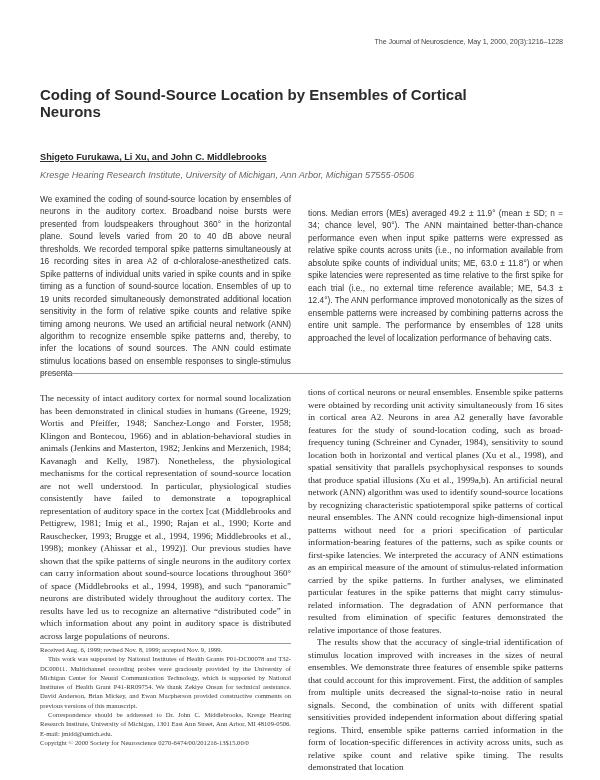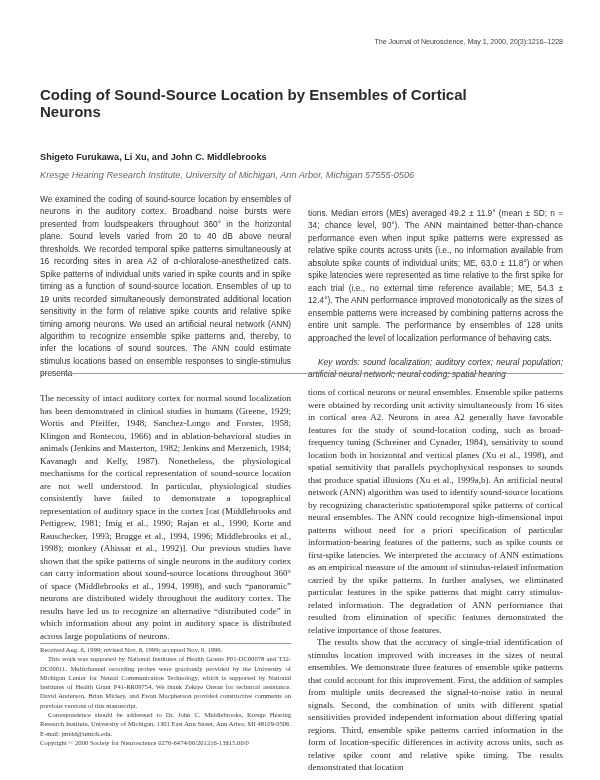--- a/index.html
+++ b/index.html
@@ -1,20 +1,20 @@
 <!DOCTYPE html>
 <html><head>
 <meta charset="utf-8">
 <style>
   html, body { margin:0; padding:0; background:#ffffff; }
   body { width:600px; height:780px; position:relative; overflow:hidden; color:#2a2a2a; }
   .abs { position:absolute; }
   .journal-header { top:37px; right:37px; font-family:"Liberation Sans", sans-serif; font-size:7.2px; color:#444; letter-spacing:-0.1px; }
   .title { top:86px; left:40px; width:440px; font-family:"Liberation Sans", sans-serif; font-weight:bold; font-size:15px; line-height:17px; color:#2b2b2b; margin:0; }
-  .authors { top:152px; left:40px; font-family:"Liberation Sans", sans-serif; font-weight:bold; font-size:9.2px; color:#2b2b2b; }
+  .authors { top:152px; left:40px; font-family:"Liberation Sans", sans-serif; font-weight:bold; font-size:9.2px; color:#2b2b2b;text-decoration:underline; }
   .affil { top:170px; left:40px; font-family:"Liberation Sans", sans-serif; font-style:italic; font-size:9.2px; color:#666; }
   .abstract-col { font-family:"Liberation Sans", sans-serif; font-size:8.3px; line-height:12.45px; text-align:justify; color:#333; }
   .abs-left { top:193px; left:40px; width:251px; }
   .abs-right { top:207px; left:308px; width:255px; }
   .keywords { margin-top:12px; font-style:italic; text-indent:10px; }
   .hr { height:1px; background:#9a9a9a; }
   .hr-main { top:373px; left:40px; width:523px; }
   .body-col { font-family:"Liberation Serif", serif; font-size:9px; line-height:12.5px; text-align:justify; color:#2a2a2a; }
   .body-col p { margin:0; }
   .body-col p.indent { text-indent:9px; }
@@ -36,21 +36,20 @@
 <div class="abs authors">Shigeto Furukawa, Li Xu, and John C. Middlebrooks</div>
 
 <div class="abs affil">Kresge Hearing Research Institute, University of Michigan, Ann Arbor, Michigan 57555-0506</div>
 
 <div class="abs abstract-col abs-left">
   <span>We examined the coding of sound-source location by ensembles of neurons in the auditory cortex. Broadband noise bursts were presented from loudspeakers throughout 360° in the horizontal plane. Sound levels varied from 20 to 40 dB above neural thresholds. We recorded temporal spike patterns simultaneously at 16 recording sites in area A2 of α-chloralose-anesthetized cats. Spike patterns of individual units varied in spike counts and in spike timing as a function of sound-source location. Ensembles of up to 19 units recorded simultaneously demonstrated additional location sensitivity in the form of relative spike counts and relative spike timing among neurons. We used an artificial neural network (ANN) algorithm to recognize ensemble spike patterns and, thereby, to infer the locations of sound sources. The ANN could estimate stimulus locations based on ensemble responses to single-stimulus presenta-</span>
 </div>
 
 <div class="abs abstract-col abs-right">
   <div>tions. Median errors (MEs) averaged 49.2 ± 11.9° (mean ± SD; n = 34; chance level, 90°). The ANN maintained better-than-chance performance even when input spike patterns were expressed as relative spike counts across units (i.e., no information available from absolute spike counts of individual units; ME, 63.0 ± 11.8°) or when spike latencies were represented as time relative to the first spike for each trial (i.e., no external time reference available; ME, 54.3 ± 12.4°). The ANN performance improved monotonically as the sizes of ensemble patterns were increased by combining patterns across the entire unit sample. The performance by ensembles of 128 units approached the level of localization performance of behaving cats.</div>
-  <div class="keywords">Key words: sound localization; auditory cortex; neural population; artificial neural network; neural coding; spatial hearing</div>
 </div>
 
 <div class="abs hr hr-main"></div>
 
 <div class="abs body-col body-left">
   <p>The necessity of intact auditory cortex for normal sound localization has been demonstrated in clinical studies in humans (Greene, 1929; Wortis and Pfeiffer, 1948; Sanchez-Longo and Forster, 1958; Klingon and Bontecou, 1966) and in ablation-behavioral studies in animals (Jenkins and Masterton, 1982; Jenkins and Merzenich, 1984; Kavanagh and Kelly, 1987). Nonetheless, the physiological mechanisms for the cortical representation of sound-source location are not well understood. In particular, physiological studies consistently have failed to demonstrate a topographical representation of auditory space in the cortex [cat (Middlebrooks and Pettigrew, 1981; Imig et al., 1990; Rajan et al., 1990; Korte and Rauschecker, 1993; Brugge et al., 1994, 1996; Middlebrooks et al., 1998); monkey (Ahissar et al., 1992)]. Our previous studies have shown that the spike patterns of single neurons in the auditory cortex can carry information about sound-source locations throughout 360° of space (Middlebrooks et al., 1994, 1998), and such “panoramic” neurons are distributed widely throughout the auditory cortex. The results have led us to recognize an alternative “distributed code” in which information about any point in auditory space is distributed across large populations of neurons.</p>
 </div>
 
 <div class="abs body-col body-right">
   <p>tions of cortical neurons or neural ensembles. Ensemble spike patterns were obtained by recording unit activity simultaneously from 16 sites in cortical area A2. Neurons in area A2 generally have favorable features for the study of sound-location coding, such as broad-frequency tuning (Schreiner and Cynader, 1984), sensitivity to sound location both in horizontal and vertical planes (Xu et al., 1998), and spatial sensitivity that parallels psychophysical responses to sounds that produce spatial illusions (Xu et al., 1999a,b). An artificial neural network (ANN) algorithm was used to identify sound-source locations by recognizing characteristic spatiotemporal spike patterns of cortical neural ensembles. The ANN could recognize high-dimensional input patterns without need for a priori specification of particular information-bearing features of the patterns, such as spike counts or first-spike latencies. We interpreted the accuracy of ANN estimations as an empirical measure of the amount of stimulus-related information carried by the spike patterns. In further analyses, we eliminated particular features in the spike patterns that might carry stimulus-related information. The degradation of ANN performance that resulted from elimination of specific features demonstrated the relative importance of those features.</p>

